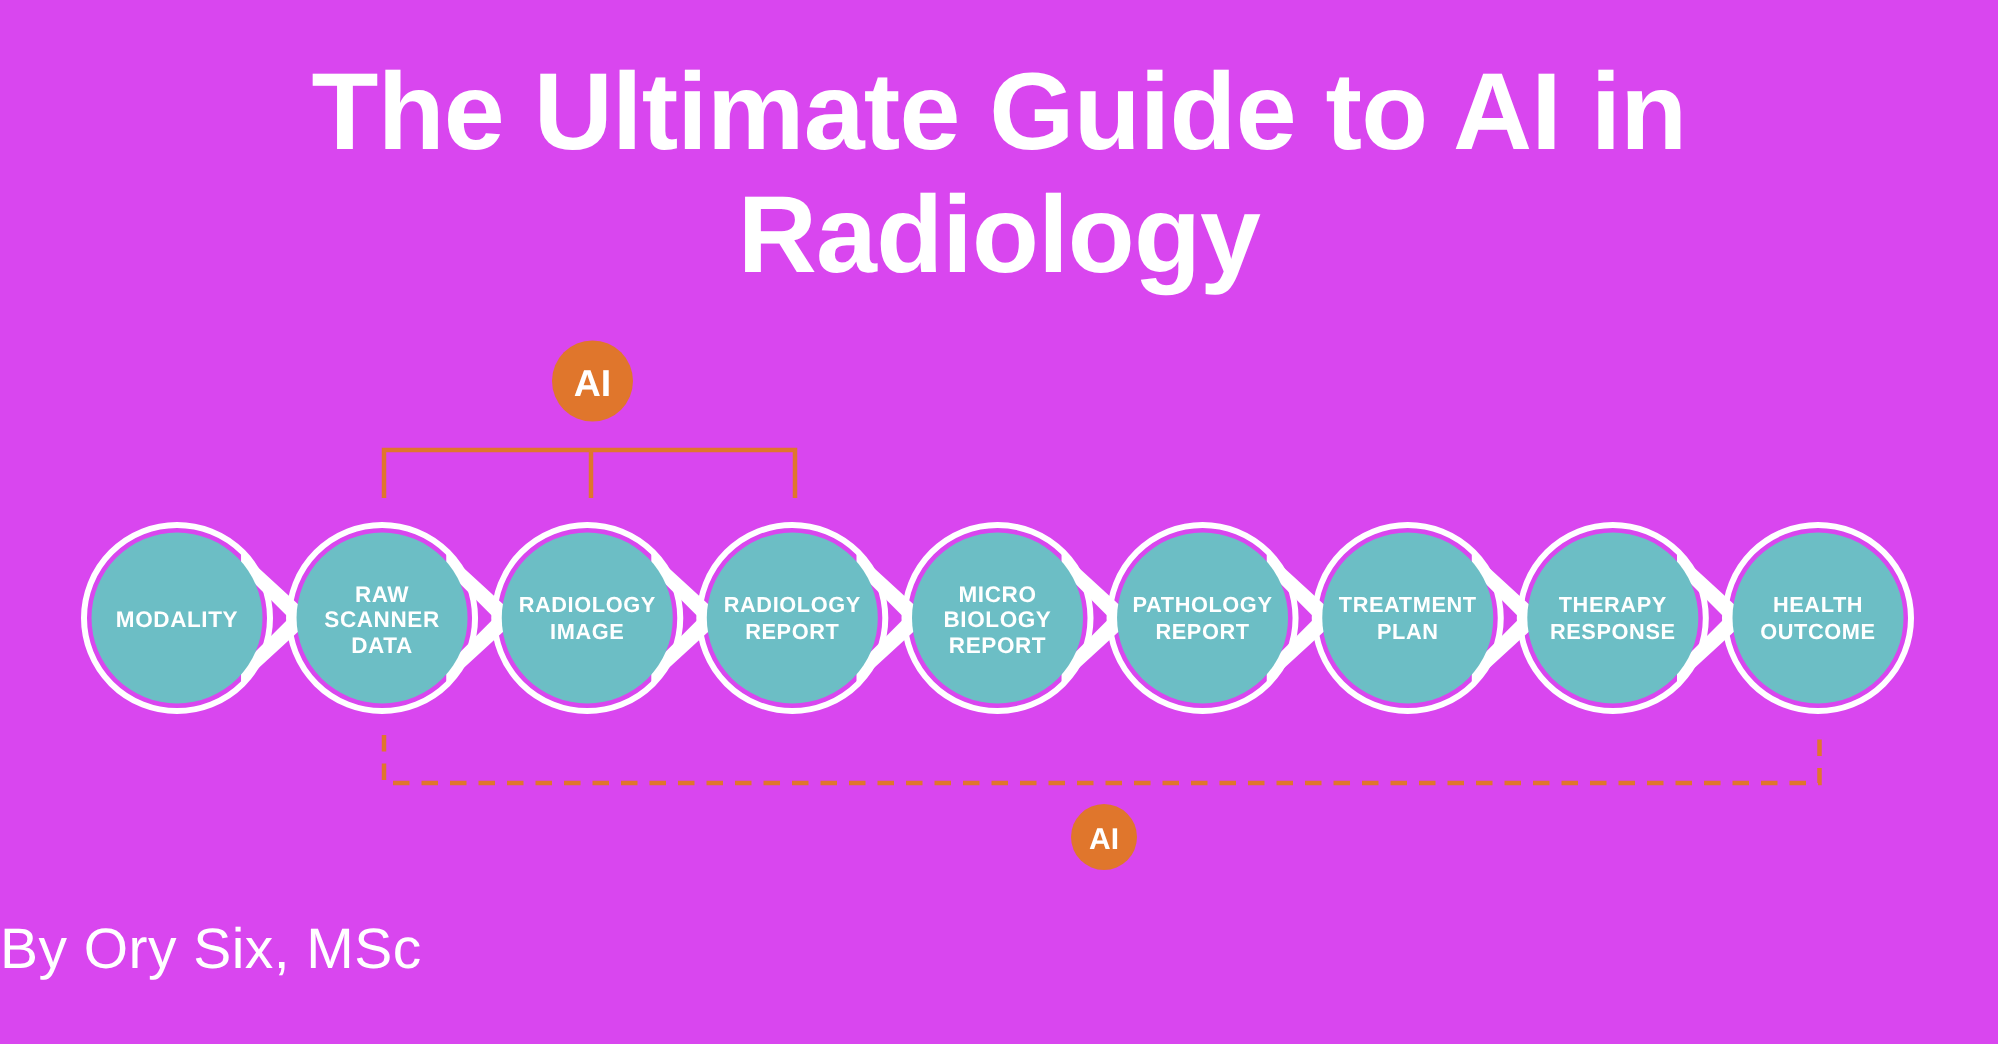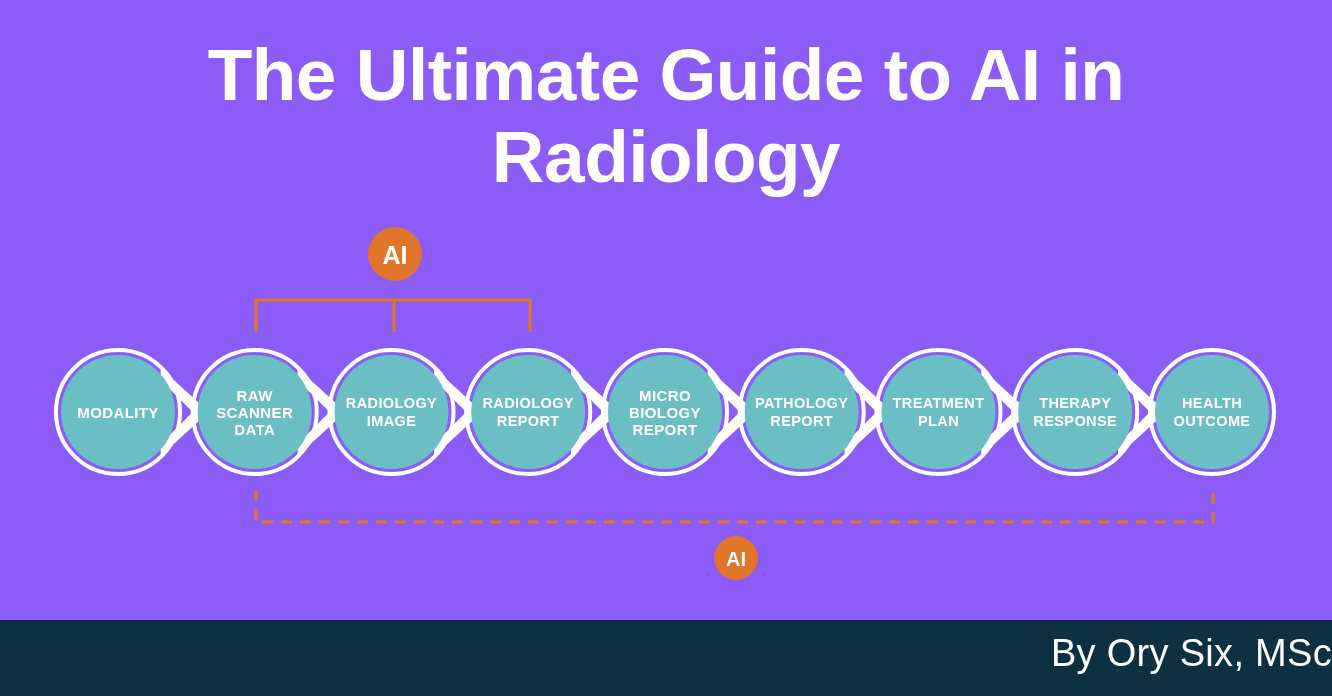--- a/index.html
+++ b/index.html
@@ -9,22 +9,22 @@
   }
   body {
     width: 1332px;
     height: 696px;
     overflow: hidden;
     font-family: "Liberation Sans", sans-serif;
   }
   #poster {
     position: relative;
     width: 1332px;
-    height: 620px;
-    background: #8b5cf6;
+    height: 696px;
+    background: #d946ef;
   }
 
   
   #title-block {
     position: absolute;
     left: 0;
     top: 34px;
     width: 1332px;
     text-align: center;
   }
@@ -59,22 +59,21 @@
     fill: #ffffff;
     text-anchor: middle;
   }
 
   
   #author-block {
     position: absolute;
     left: 0;
     top: 610px;
     width: 1332px;
-    text-align: right;
-    margin-top: 20px;
+    text-align: left;
   }
   #author-text {
     color: #ffffff;
     font-family: "Liberation Sans", sans-serif;
     font-weight: normal;
     font-size: 38px;
     line-height: 46px;
     letter-spacing: 0.3px;
   }
 </style>

